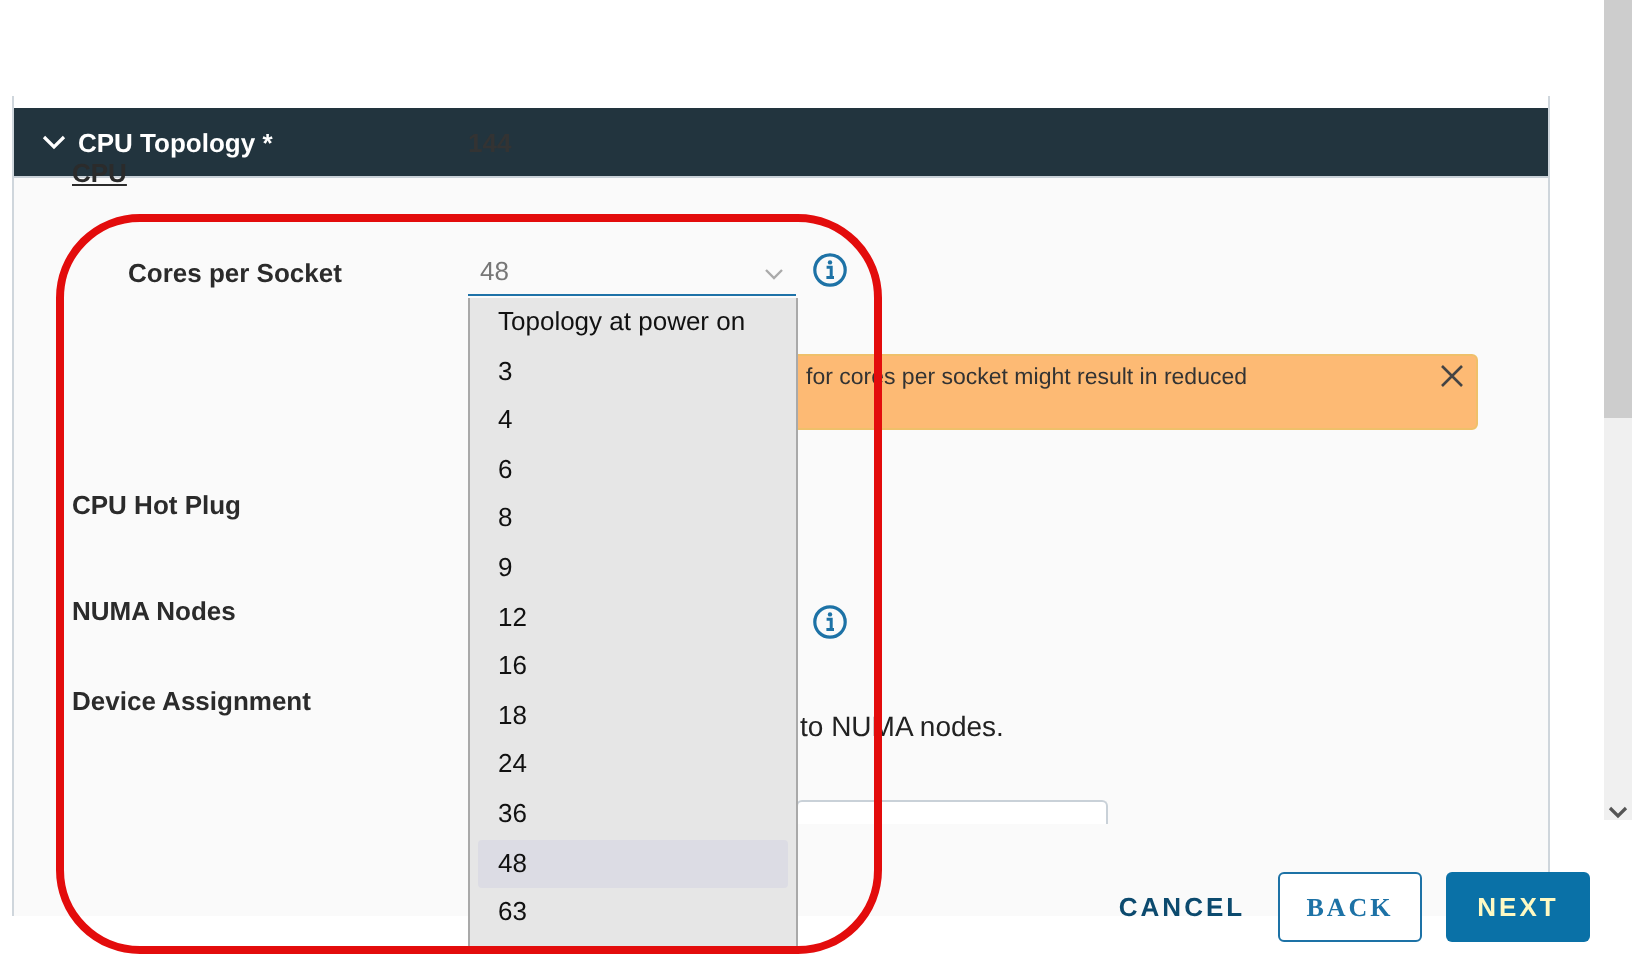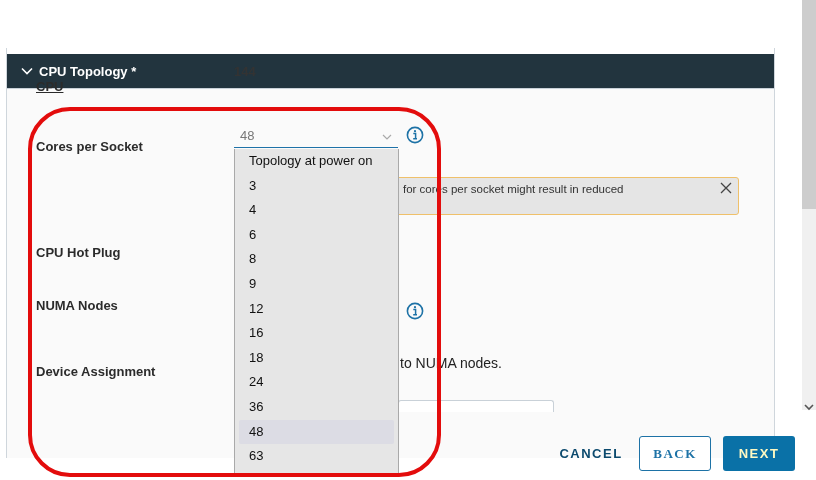--- a/index.html
+++ b/index.html
@@ -19,21 +19,21 @@
   .label { position: absolute; left: 36px; font-size: 13px; font-weight: bold; color: #2b2b2b; }
   .value { position: absolute; left: 234px; font-size: 13px; color: #222; }
   .select {
     position: absolute; left: 234px; top: 124px; width: 164px; height: 24px;
     border-bottom: 1px solid #1e72a8; font-size: 13px; color: #777; padding: 4px 0 0 6px;
   }
   .select .caret { position: absolute; right: 6px; top: 5px; }
   .info-icon { position: absolute; width: 18px; height: 18px; }
   .alert {
     position: absolute; left: 392px; top: 177px; width: 347px; height: 38px;
-    background: #e5e5e5; border: 1px solid #efc06a; border-radius: 3px;
+    background: #fdba74; border: 1px solid #efc06a; border-radius: 3px;
     font-size: 11.5px; color: #333; padding: 5px 16px 0 10px;
   }
   .alert .close { position: absolute; right: 6px; top: 4px; }
   .numa-text { position: absolute; left: 400px; top: 355px; font-size: 14px; color: #222; }
   .input-box {
     position: absolute; left: 398px; top: 400px; width: 156px; height: 12px;
     border: 1px solid #c9d1d8; border-bottom: none; border-radius: 3px 3px 0 0; background: #fff;
   }
   .dropdown {
     position: absolute; left: 234px; top: 149px; width: 165px; height: 328px;
@@ -71,21 +71,21 @@
             <path d="M1 1.5 L6 6.5 L11 1.5" fill="none" stroke="#fff" stroke-width="1.6"></path>
           </svg>
       </span>
       <span>CPU Topology *</span>
     </div>
   </div>
 
   <div class="label" style="top:79px;text-decoration:underline;">CPU</div>
   <div class="value" style="top:64px; font-weight:bold; color:#333;">144</div>
 
-  <div class="label" style="top:139px;">Cores per Socket</div>
+  <div class="label" style="top:129px;margin-left:28px;">Cores per Socket</div>
   <div class="select">
     <span>48</span>
     <span class="caret">
       <svg width="10" height="7" viewBox="0 0 10 7">
           <path d="M1 1 L5 5 L9 1" fill="none" stroke="#aaa" stroke-width="1.2"></path>
         </svg>
     </span>
   </div>
   <span class="info-icon" style="left:406px; top:126px;">
     <svg width="18" height="18" viewBox="0 0 18 18">
@@ -108,21 +108,21 @@
 
   <div class="label" style="top:298px;">NUMA Nodes</div>
   <span class="info-icon" style="left:406px; top:302px;">
     <svg width="18" height="18" viewBox="0 0 18 18">
         <circle cx="9" cy="9" r="7.6" fill="none" stroke="#1d72a6" stroke-width="1.6"></circle>
         <circle cx="9" cy="5.2" r="1.1" fill="#1d72a6"></circle>
         <path d="M7.3 7.6 H9.6 V12.6 M7.2 12.8 H11" fill="none" stroke="#1d72a6" stroke-width="1.5"></path>
       </svg>
   </span>
 
-  <div class="label" style="top:364px;">Device Assignment</div>
+  <div class="label" style="top:343px;">Device Assignment</div>
   <div class="numa-text">to NUMA nodes.</div>
 
   <div class="input-box"></div>
 
   <div class="dropdown">
     <div class="opt">Topology at power on</div>
     <div class="opt">3</div>
     <div class="opt">4</div>
     <div class="opt">6</div>
     <div class="opt">8</div>

